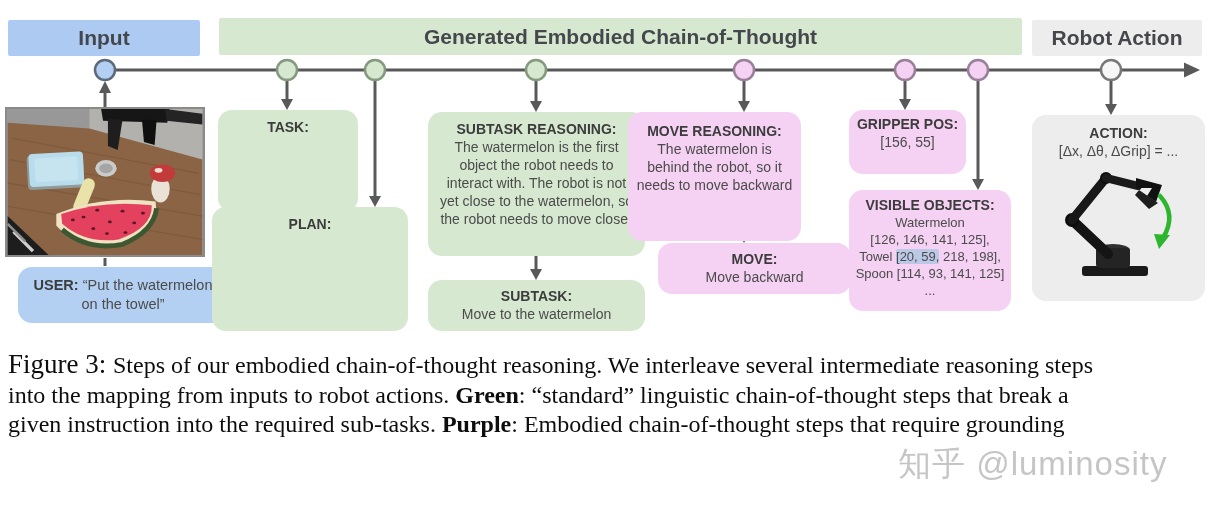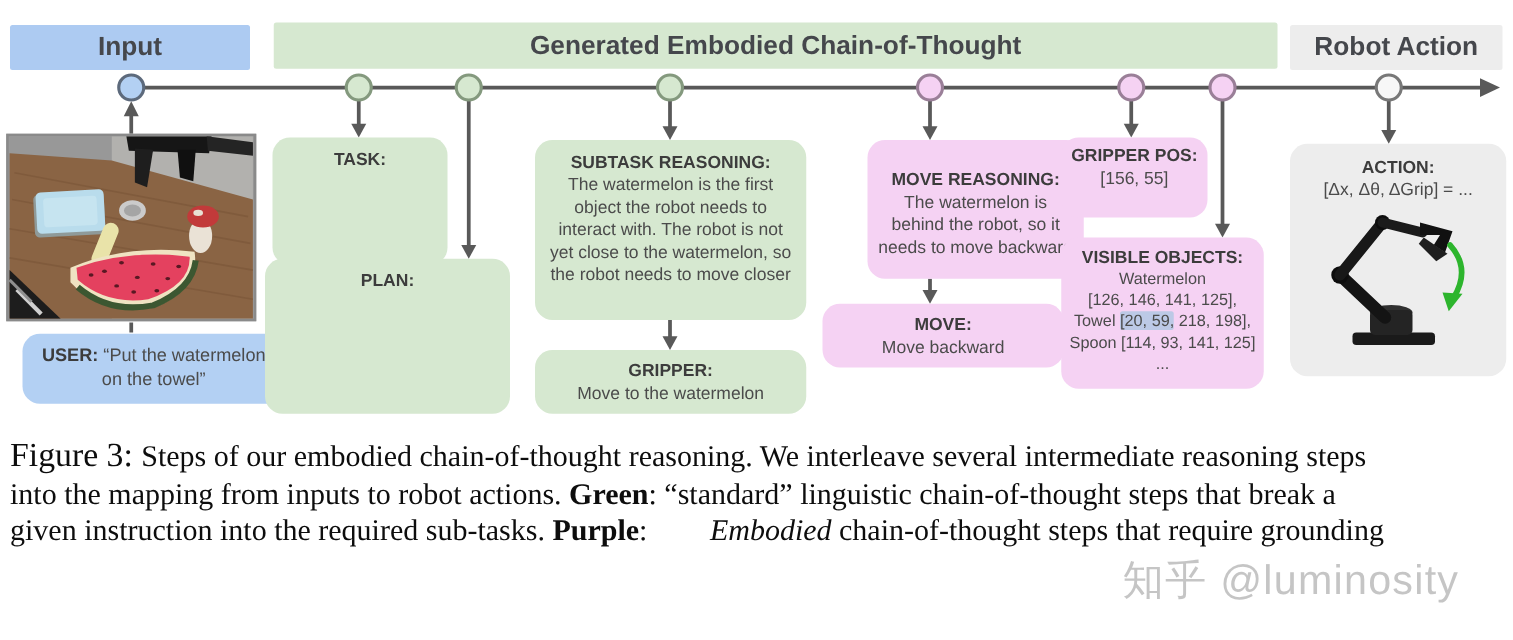--- a/index.html
+++ b/index.html
@@ -26,21 +26,21 @@
   .n-purple{background:var(--purple);}
   .n-blue{background:var(--blue2);margin-left:13px;}
   .n-gray{background:var(--gray);}
   .n-user{left:5px;top:267px;width:210px;height:56px;padding-top:9px;font-size:14.5px;line-height:19px;}
   .n-user b{font-weight:700;color:#3c3c3c;}
   .n-task{left:218px;top:110px;width:140px;height:102px;}
   .n-plan{left:212px;top:207px;width:196px;height:124px;}
   .n-plan .node-body{text-align:left;padding-left:6px;}
   .n-subr{left:428px;top:112px;width:217px;height:144px;}
   .n-subtask{left:428px;top:280px;width:217px;height:51px;padding-top:7px;}
-  .n-mover{left:694px;top:112px;width:173px;height:111px;padding-top:22px;}
+  .n-mover{left:628px;top:112px;width:173px;height:129px;padding-top:10px;}
   .n-move{left:658px;top:243px;width:193px;height:51px;padding-top:7px;}
   .n-grip{left:849px;top:110px;width:117px;height:64px;padding:5px 6px;}
   .n-vis{left:849px;top:190px;width:162px;height:121px;padding:7px 4px;font-size:13px;line-height:17px;}
   .n-vis .node-title{font-size:14px;}
   .n-action{left:1032px;top:115px;width:173px;height:186px;padding-top:9px;}
   .hl{background:var(--highlight);border-radius:2px;}
   .arm-wrap{margin-top:2px;}
   
   .caption{position:absolute;left:8px;top:350px;width:1198px;
            font-family:"Liberation Serif",serif;font-size:24px;line-height:29.5px;color:#0d0d0d;}
@@ -169,21 +169,21 @@
     <div class="node-title">TASK:</div>
   </div>
   <div class="node n-green n-plan">
     <div class="node-title">PLAN:</div>
   </div>
   <div class="node n-green n-subr">
     <div class="node-title">SUBTASK REASONING:</div>
     <div class="node-body">The watermelon is the first object the robot needs to interact with. The robot is not yet close to the watermelon, so the robot needs to move closer</div>
   </div>
   <div class="node n-green n-subtask">
-    <div class="node-title">GRIPPER:</div>
+    <div class="node-title">SUBTASK:</div>
     <div class="node-body">Move to the watermelon</div>
   </div>
 
   <div class="node n-purple n-mover">
     <div class="node-title">MOVE REASONING:</div>
     <div class="node-body">The watermelon is behind the robot, so it needs to move backward</div>
   </div>
   <div class="node n-purple n-move">
     <div class="node-title">MOVE:</div>
     <div class="node-body">Move backward</div>
@@ -216,17 +216,17 @@
           <path d="M116,34 Q133,53 119,76" style="stroke:var(--arrow-green);" stroke-width="4.5" fill="none" stroke-linecap="round"></path>
           <polygon points="110,72 126,73 115,87" style="fill:var(--arrow-green);"></polygon>
         </g>
       </svg>
     </div>
   </div>
 
   <div class="caption">
     <div class="cap-line"><span class="figlabel">Figure 3: </span><span>Steps of our embodied chain-of-thought reasoning. We interleave several intermediate reasoning steps</span></div>
     <div class="cap-line"><span>into the mapping from inputs to robot actions. </span><span style="font-weight: 700;">Green</span><span>: “standard” linguistic chain-of-thought steps that break a</span></div>
-    <div class="cap-line"><span>given instruction into the required sub-tasks. </span><span style="font-weight: 700; text-align: center;">Purple</span><span>: </span><span style="font-style: italic; margin-left: 44px;">Embodied</span><span> chain-of-thought steps that require grounding</span></div>
+    <div class="cap-line"><span>given instruction into the required sub-tasks. </span><span style="font-weight: 700; text-align: center;">Purple</span><span>: </span><span style="">Embodied</span><span> chain-of-thought steps that require grounding</span></div>
   </div>
   <div class="watermark">知乎 @luminosity</div>
 
 </div>
 
 </body></html>

